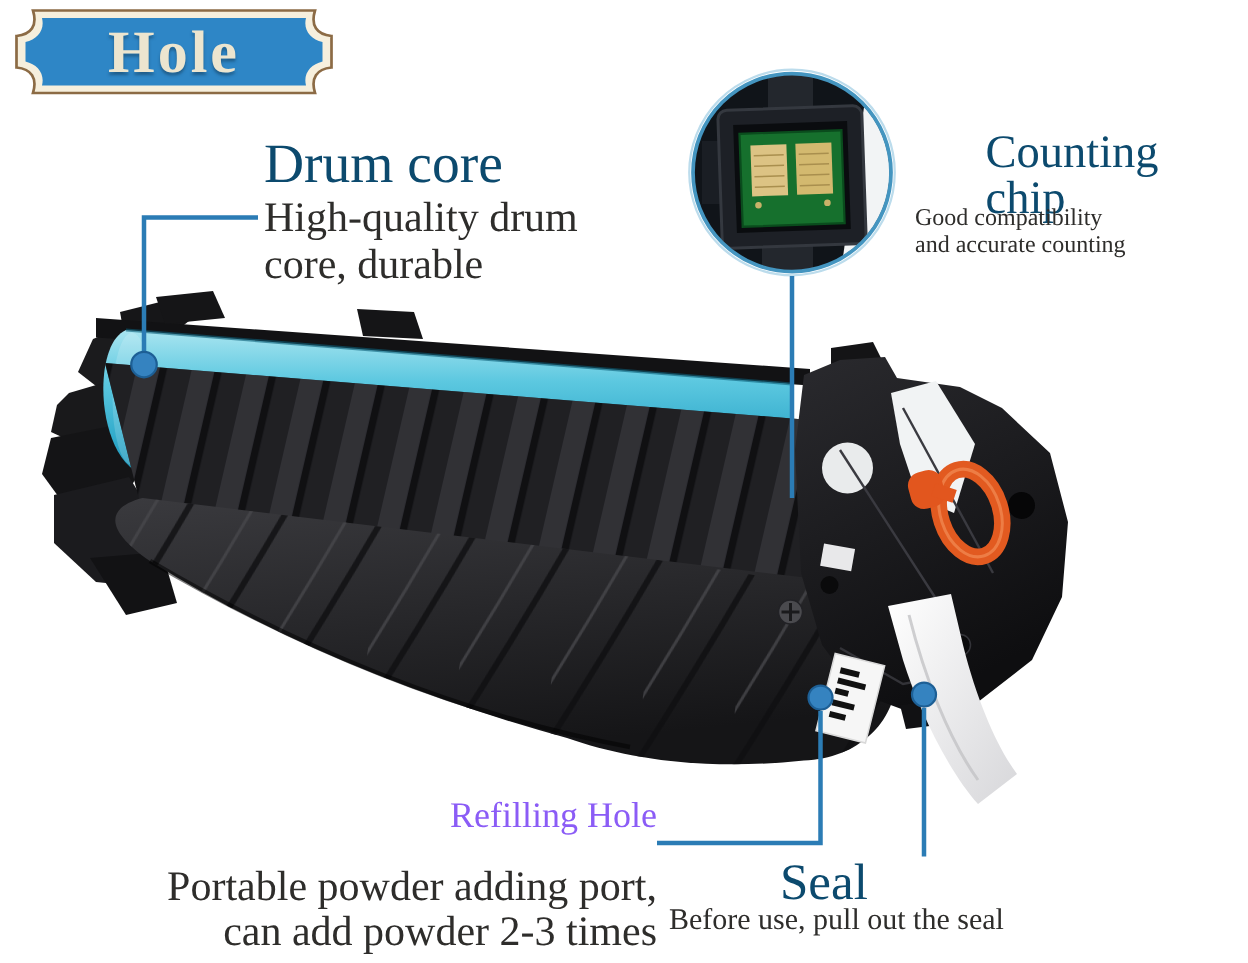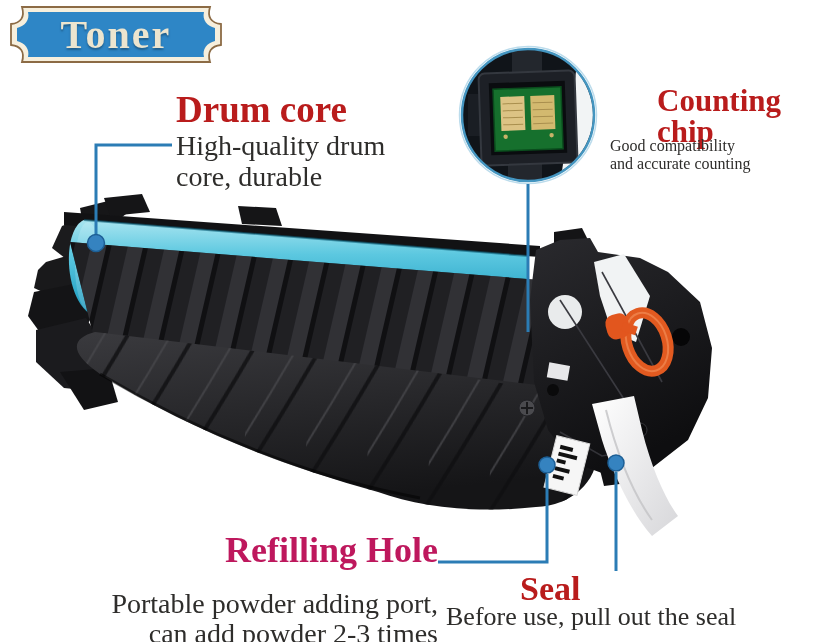--- a/index.html
+++ b/index.html
@@ -2,37 +2,37 @@
 <html><head>
 <meta charset="utf-8">
 <style>
   html,body{margin:0;padding:0;background:#fff;}
   .stage{
     position:relative;width:832px;height:642px;background:#ffffff;overflow:hidden;
     font-family:"Liberation Serif","DejaVu Serif",serif;
   }
   .stage svg{position:absolute;left:0;top:0;}
   .txt{position:absolute;white-space:pre-line;}
-  .heading{color:#b91c1c;font-weight:700;line-height:1;}
+  .heading{color:#0c4a6e;font-weight:400;line-height:1;}
   .desc{color:#2e2d2b;font-family:Liberation Serif, serif;}
   .banner-text{
     position:absolute;left:14px;top:8px;width:204px;height:52px;
     display:flex;align-items:center;justify-content:center;
     font-size:40px;font-weight:bold;color:#ece5cf;letter-spacing:2px;
     text-shadow:0 2px 2px rgba(20,60,90,.55);
   }
   .drum-title{left:176px;top:91px;font-size:37px;}
   .drum-desc{left:176px;top:130px;font-size:28px;line-height:1.12;}
   .chip-title{left:609px;top:85px;font-size:31px;margin-left:48px;}
   .chip-desc{left:610px;top:137px;font-size:16px;line-height:1.1;}
   .refill-block{left:55px;top:514px;width:383px;text-align:right;}
-  .refill-title{font-size:36px;color:#be185d;font-weight:700;line-height:1;}
+  .refill-title{font-size:24px;color:#8b5cf6;font-weight:400;line-height:1;}
   .refill-desc{font-size:28px;line-height:1.07;margin-top:3px;}
   .seal-title{left:520px;top:572px;width:200px;font-size:34px;}
-  .seal-desc{left:446px;top:602px;font-size:26px;text-align:right;}
+  .seal-desc{left:446px;top:602px;font-size:20px;text-align:right;}
 </style>
 </head>
 <body>
 
 <div class="stage">
 
   <svg width="832" height="642" viewBox="0 0 832 642">
     <defs>
       <linearGradient id="drumGrad" x1="0" y1="0" x2="0" y2="1">
         <stop offset="0" stop-color="#a9e5f0"></stop>
@@ -185,21 +185,21 @@
       <path d="M 438 562 L 547 562 L 547 474"></path>
       <path d="M 616 472 L 616 571"></path>
     </g>
     <g fill="#3583c0" stroke="#1d5f95" stroke-width="1.5">
       <circle cx="96" cy="243" r="8.5"></circle>
       <circle cx="547" cy="465" r="8"></circle>
       <circle cx="616" cy="463" r="8"></circle>
     </g>
   </svg>
 
-  <div class="banner-text">Toner</div>
+  <div class="banner-text">Hole</div>
 
   <div class="txt heading drum-title">Drum core</div>
   <div class="txt desc drum-desc">High-quality drum
 core, durable</div>
 
   <div class="txt heading chip-title">Counting chip</div>
   <div class="txt desc chip-desc">Good compatibility
 and accurate counting</div>
 
   <div class="txt refill-block">

